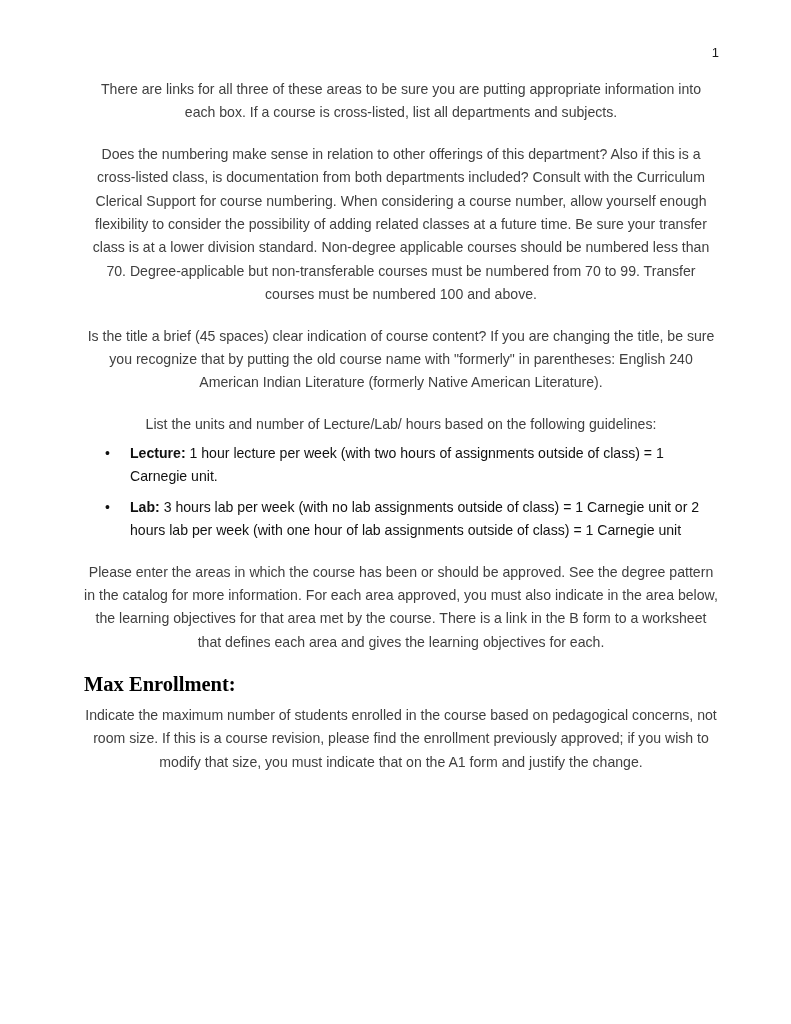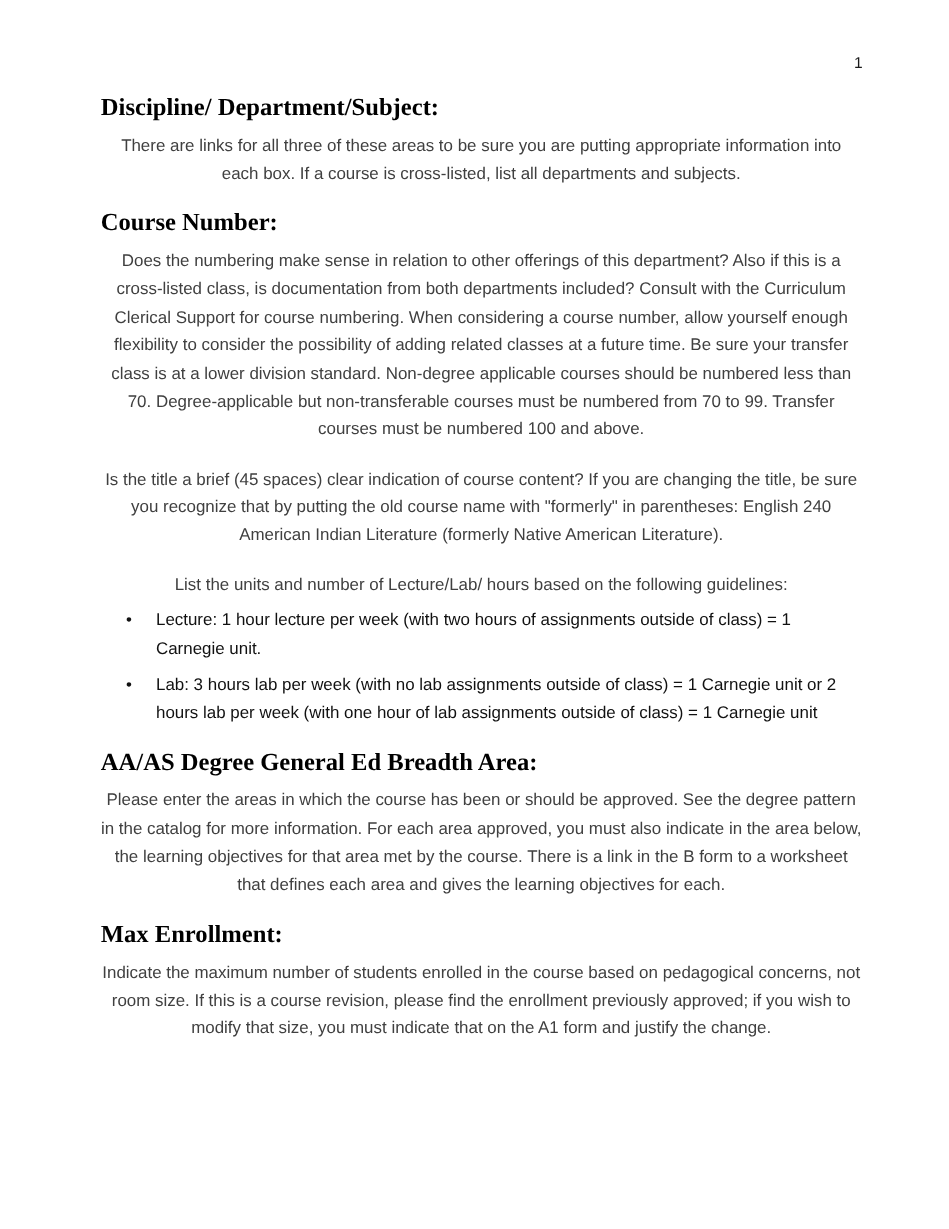--- a/index.html
+++ b/index.html
@@ -98,21 +98,21 @@
   }
   .bullet-list > li .bullet-marker {
     position: absolute;
     left: 21px;
     top: 0;
     font-size: 14px;
     line-height: 1.66;
     color: #111111;
   }
   .lead-in {
-    font-weight: 400;
+    font-weight: 700;
   }
 
   
   .note-block {
     margin: 9px 0 0 88px;
     font-family: "Liberation Sans", sans-serif;
     font-size: 14.1px;
     line-height: 1.66;
     color: #111111;
   }
@@ -121,26 +121,24 @@
 <body>
 
 <div class="page">
 
   <div class="page-number">1</div>
 
   <div class="content">
 
 
     <section class="section-block">
-      <h2 class="section-heading">Discipline/ Department/Subject:</h2>
       <p class="body-text">There are links for all three of these areas to be sure you are putting appropriate information into each box. If a course is cross-listed, list all departments and subjects.</p>
     </section>
 
     <section class="section-block">
-      <h2 class="section-heading">Course Number:</h2>
       <p class="body-text">Does the numbering make sense in relation to other offerings of this department? Also if this is a cross-listed class, is documentation from both departments included? Consult with the Curriculum Clerical Support for course numbering. When considering a course number, allow yourself enough flexibility to consider the possibility of adding related classes at a future time. Be sure your transfer class is at a lower division standard. Non-degree applicable courses should be numbered less than 70. Degree-applicable but non-transferable courses must be numbered from 70 to 99. Transfer courses must be numbered 100 and above.</p>
     </section>
 
     <section class="section-block">
       <p class="body-text">Is the title a brief (45 spaces) clear indication of course content? If you are changing the title, be sure you recognize that by putting the old course name with "formerly" in parentheses:  English 240 American Indian Literature (formerly Native American Literature).</p>
     </section>
 
     <section class="section-block">
       <p class="body-text">List the units and number of Lecture/Lab/ hours based on the following guidelines:</p>
 
@@ -151,21 +149,20 @@
         </li>
         <li>
           <span class="bullet-marker">•</span>
           <span class="lead-in">Lab:</span><span> 3 hours lab per week (with no lab assignments outside of class) = 1 Carnegie unit or 2 hours lab per week (with one hour of lab assignments outside of class) = 1 Carnegie unit</span>
         </li>
       </ul>
 
     </section>
 
     <section class="section-block">
-      <h2 class="section-heading">AA/AS Degree General Ed Breadth Area:</h2>
       <p class="body-text">Please enter the areas in which the course has been or should be approved.  See the degree pattern in the catalog for more information.  For each area approved, you must also indicate in the area below, the learning objectives for that area met by the course.  There is a link in the B form to a worksheet that defines each area and gives the learning objectives for each.</p>
     </section>
 
     <section class="section-block">
       <h2 class="section-heading">Max Enrollment:</h2>
       <p class="body-text">Indicate the maximum number of students enrolled in the course based on pedagogical concerns, not room size.  If this is a course revision, please find the enrollment previously approved; if you wish to modify that size, you must indicate that on the A1 form and justify the change.</p>
     </section>
 
   </div>
 </div>

